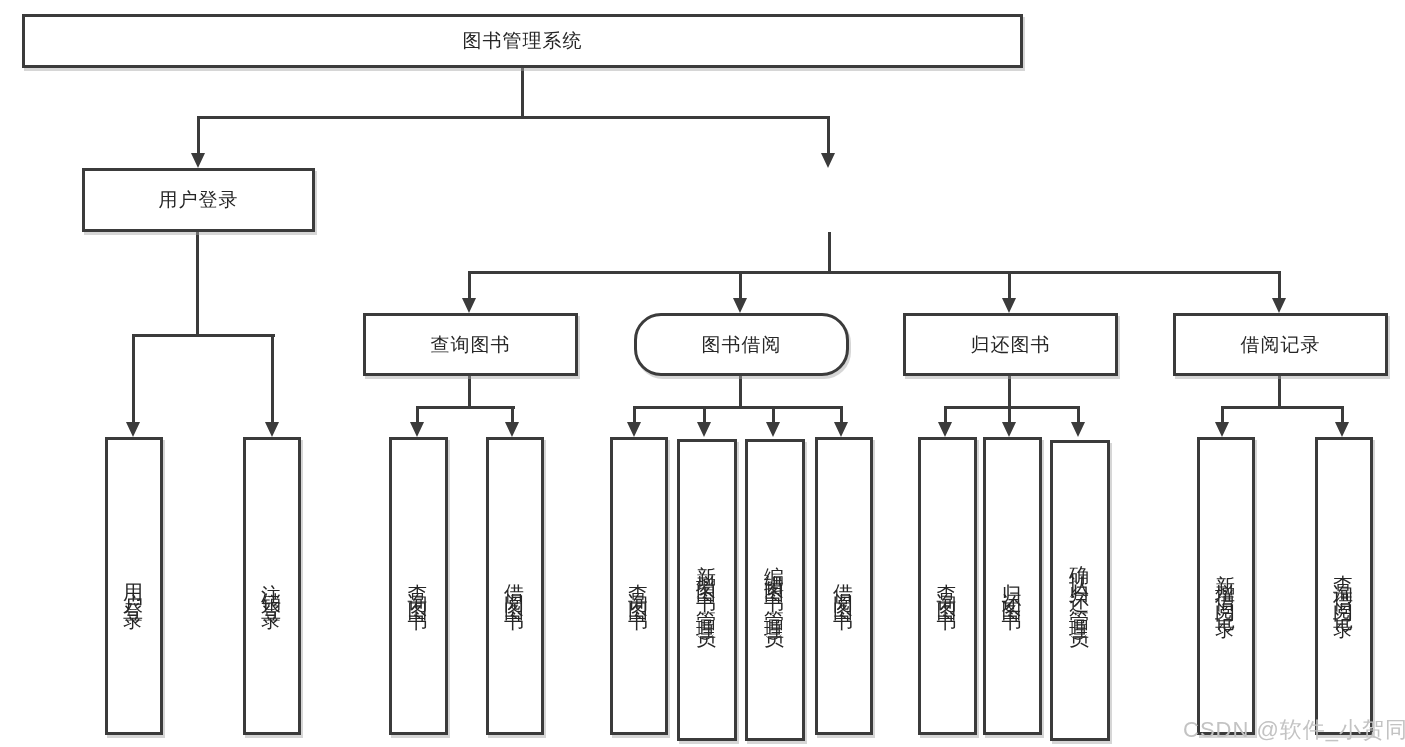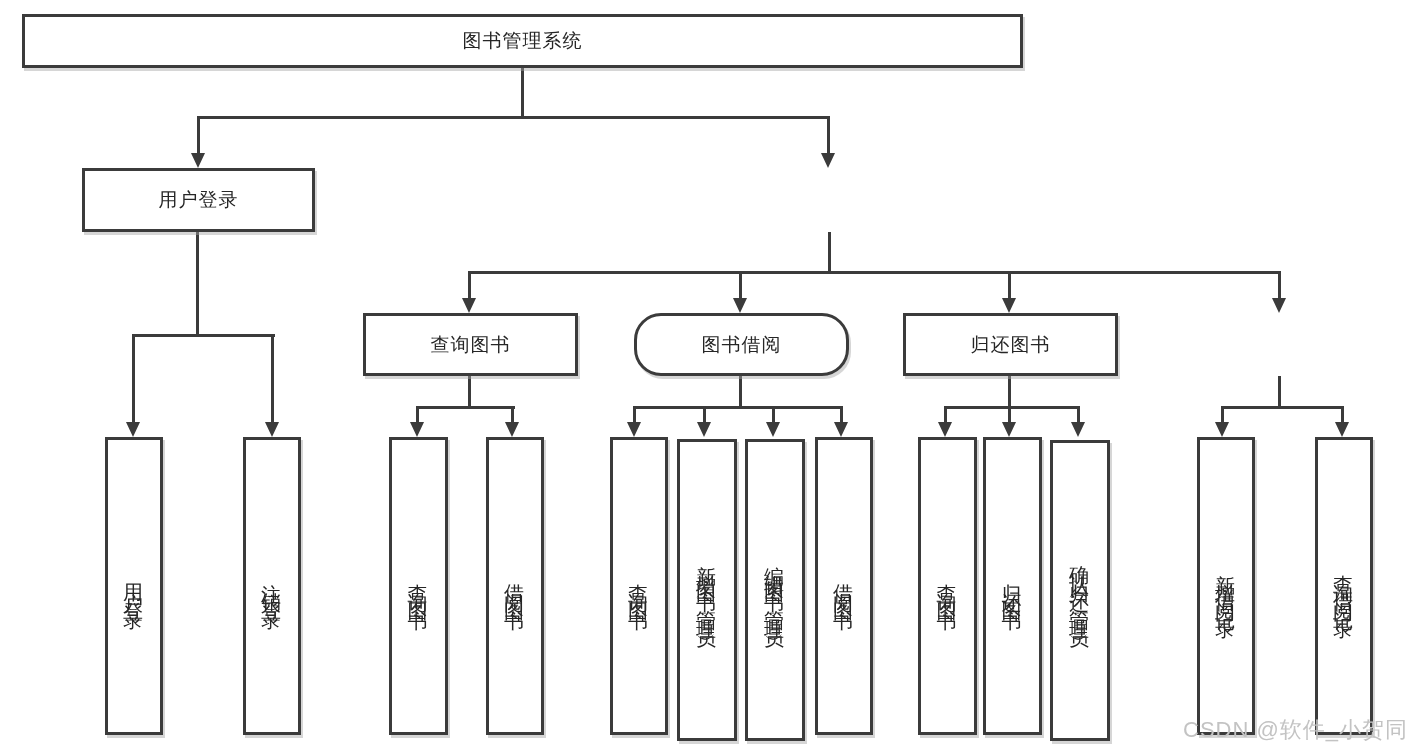--- a/index.html
+++ b/index.html
@@ -96,20 +96,23 @@
 
   <div class="box" style="left:363px;top:313px;width:215px;height:63px;">
     <span class="lbl">查询图书</span>
   </div>
   <div class="box" style="left:634px;top:313px;width:215px;height:63px;border-radius:27px;">
     <span class="lbl">图书借阅</span>
   </div>
   <div class="box" style="left:903px;top:313px;width:215px;height:63px;">
     <span class="lbl">归还图书</span>
   </div>
+  <div class="box" style="left:1173px;top:313px;width:215px;height:63px;">
+    <span class="lbl">借阅记录</span>
+  </div>
 
   <div class="vl" style="left:468px;top:376px;height:32px;"></div>
   <div class="hl" style="left:416px;top:406px;width:99px;"></div>
   <div class="vl" style="left:416px;top:406px;height:17px;"></div>
   <div class="ah" style="left:410px;top:422px;"></div>
   <div class="vl" style="left:511px;top:406px;height:17px;"></div>
   <div class="ah" style="left:505px;top:422px;"></div>
 
   <div class="box" style="left:389px;top:437px;width:59px;height:298px;">
     <span class="lbl v">查询图书</span>

